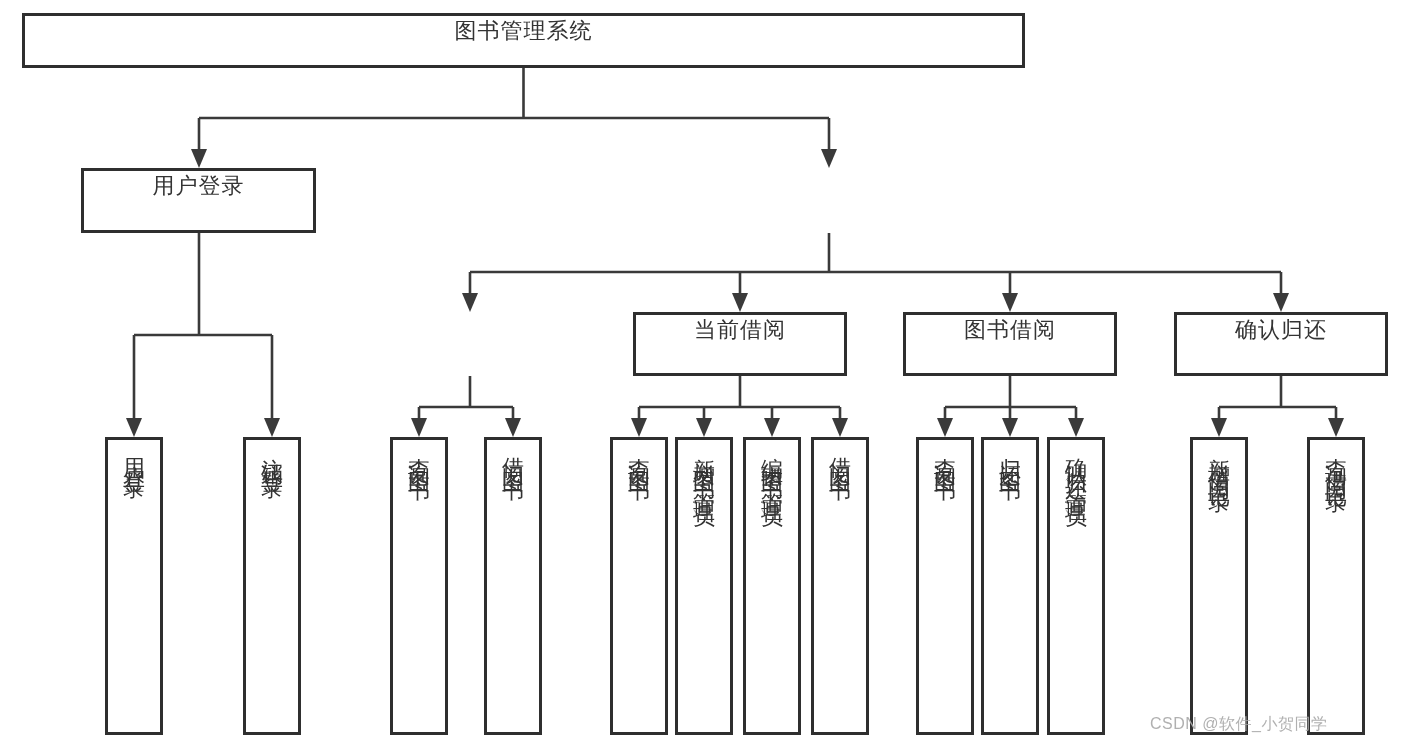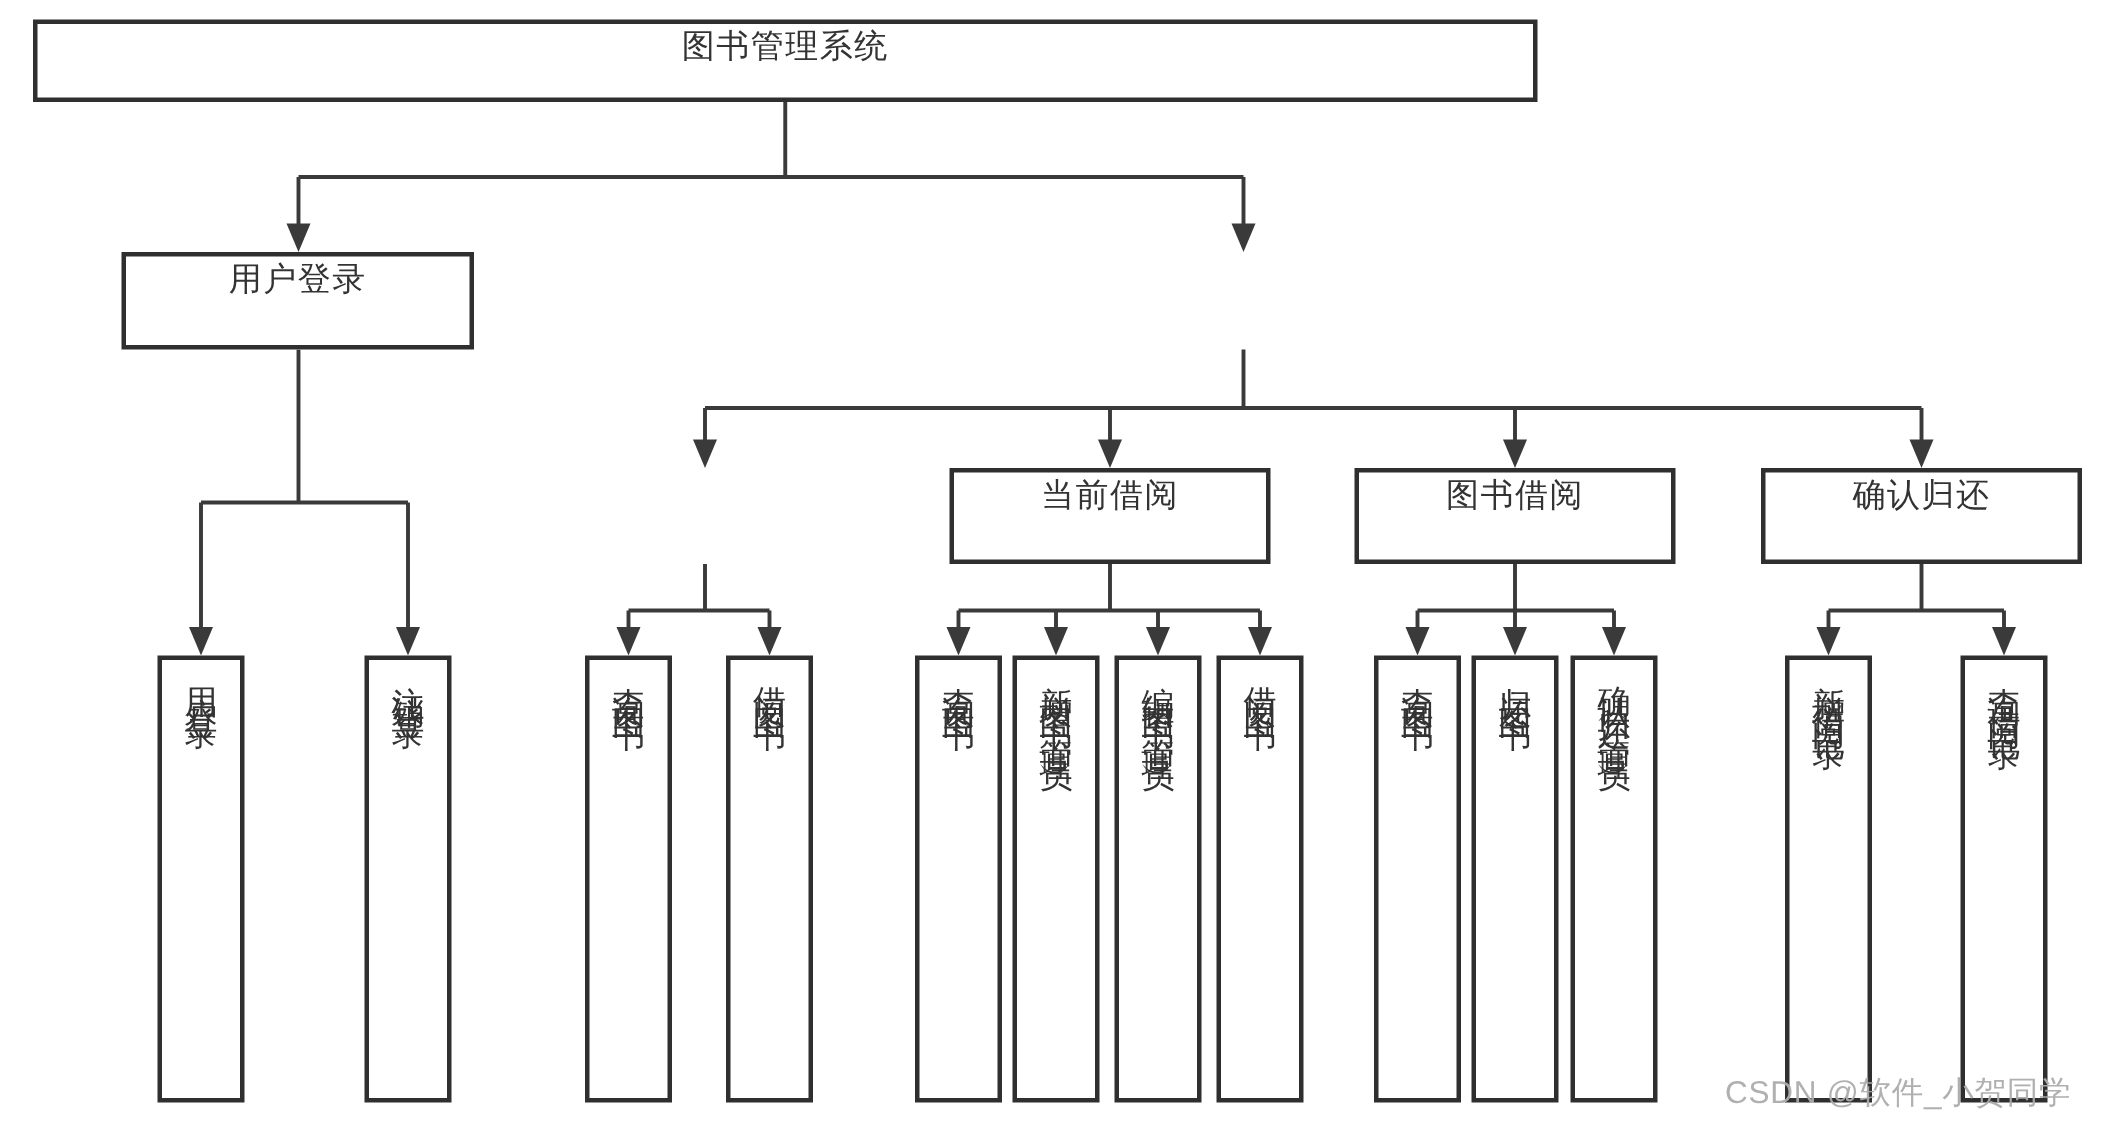--- a/index.html
+++ b/index.html
@@ -16,21 +16,21 @@
   .hlabel{
     font-size:22px;letter-spacing:1px;color:#333333;white-space:nowrap;
   }
   .vlabel{
     writing-mode:vertical-rl;text-orientation:mixed;
     font-size:22px;letter-spacing:7px;color:#333333;line-height:1;
     white-space:nowrap;
   }
   #watermark{
     position:absolute;left:1150px;top:714px;width:250px;z-index:5;
-    font-size:21px;color:rgba(172,172,172,0.95);letter-spacing:0.5px;white-space:nowrap;
+    font-size:16px;color:rgba(172,172,172,0.95);letter-spacing:0.5px;white-space:nowrap;
   }
 </style>
 </head>
 <body>
 
 <div id="stage">
 
   <svg id="wires" width="1405" height="747" viewBox="0 0 1405 747">
     <path d="M523.5 68 V118 M199 118 H829 M199 118 V151 M829 118 V151
              M199 233 V335 M134 335 H272 M134 335 V420 M272 335 V420

